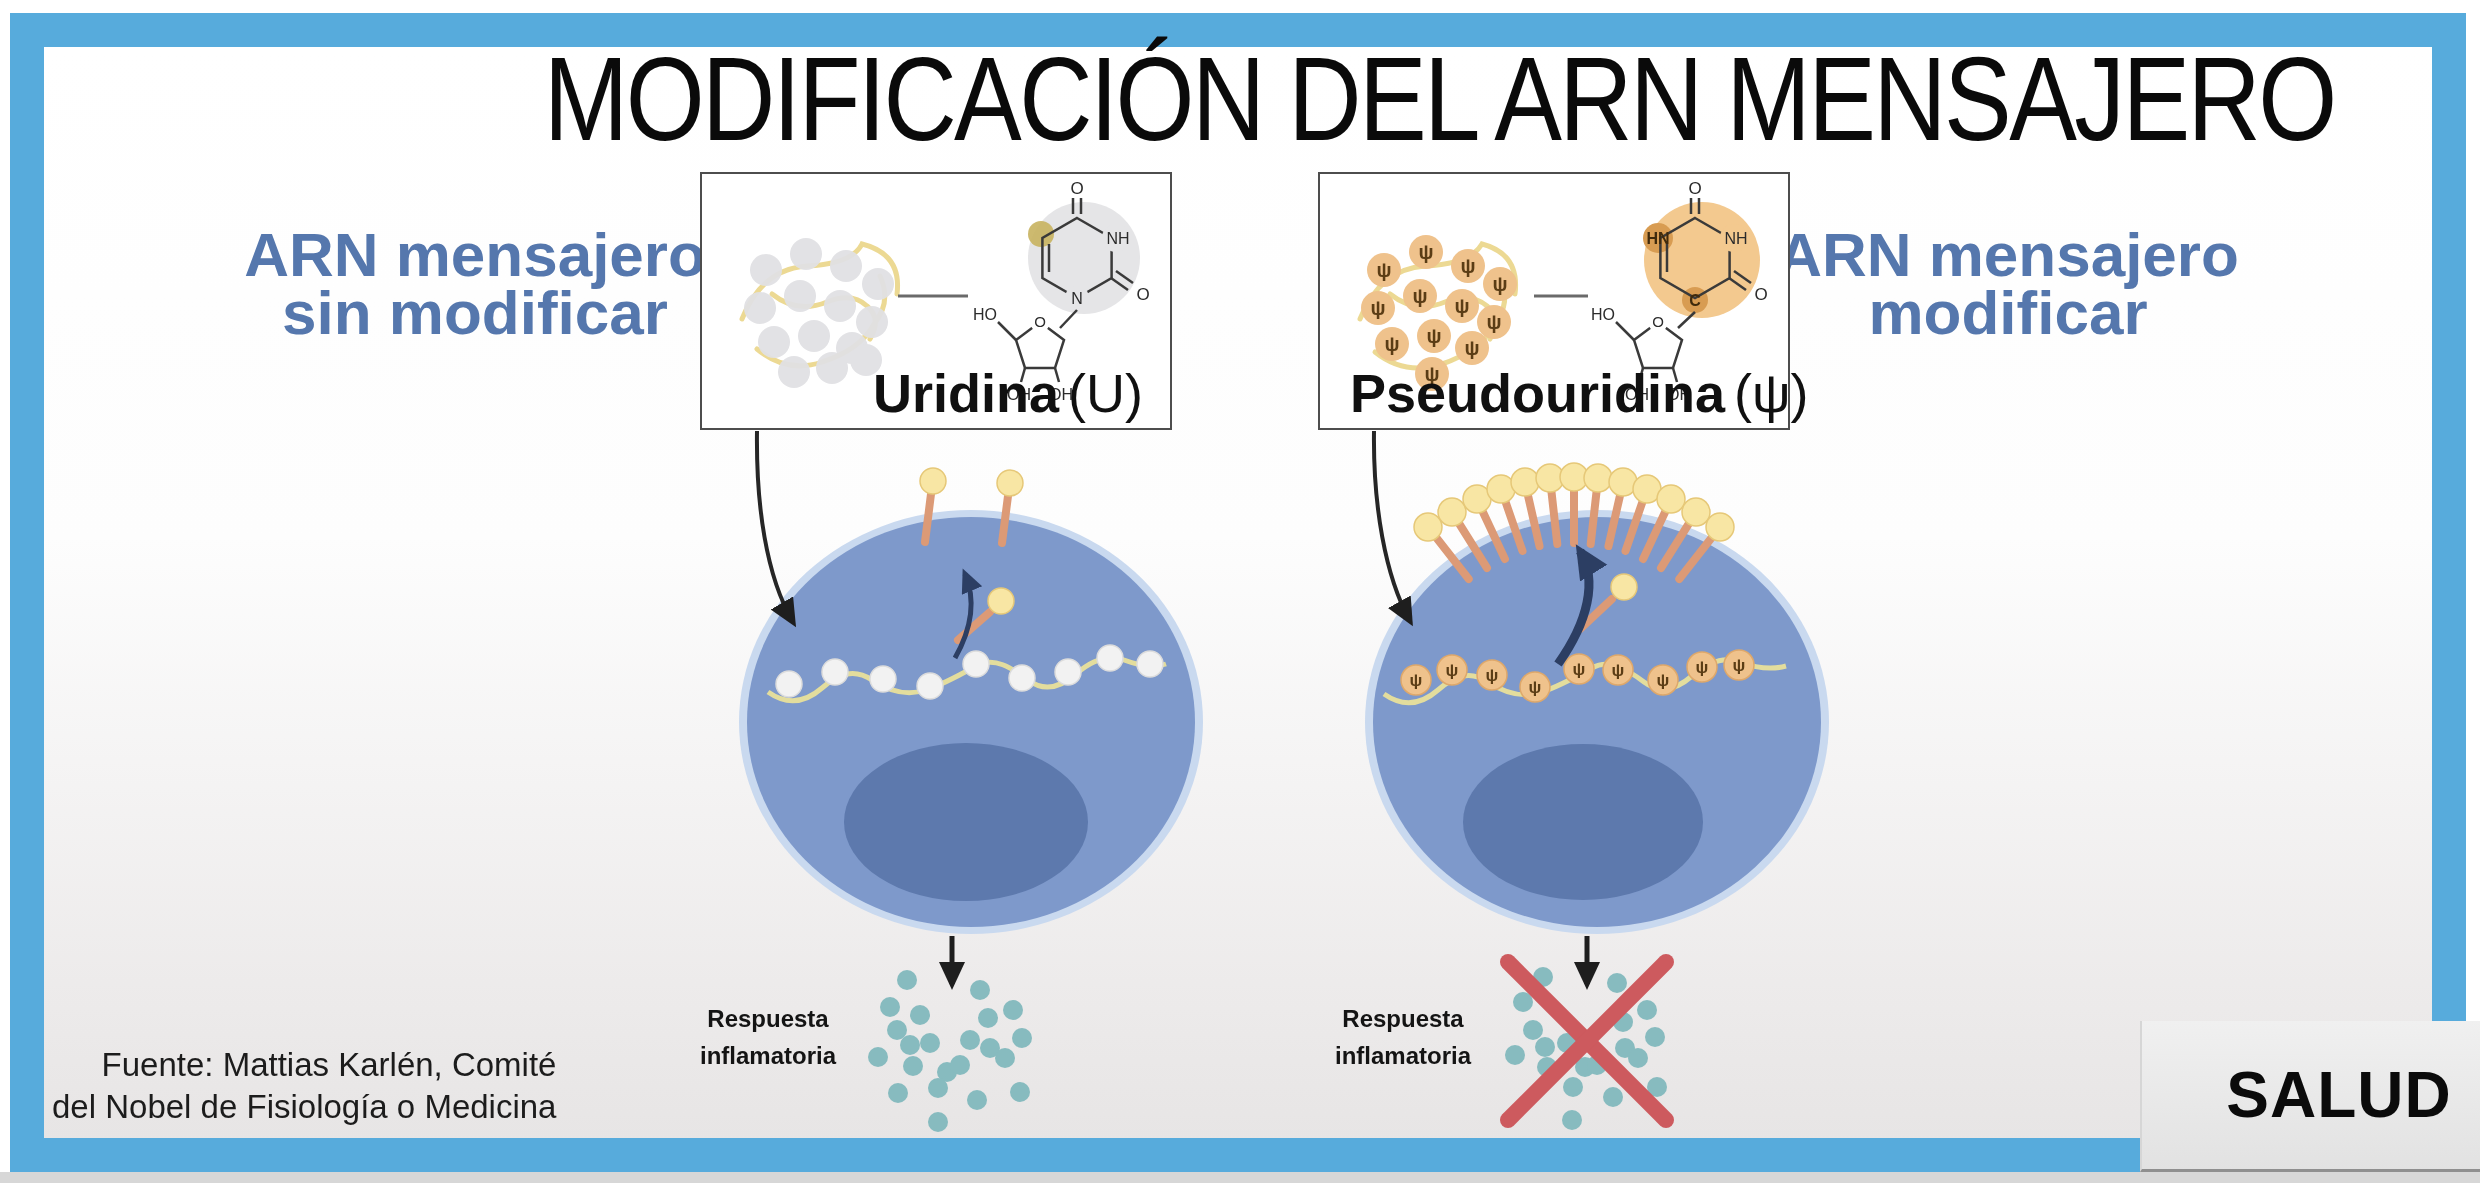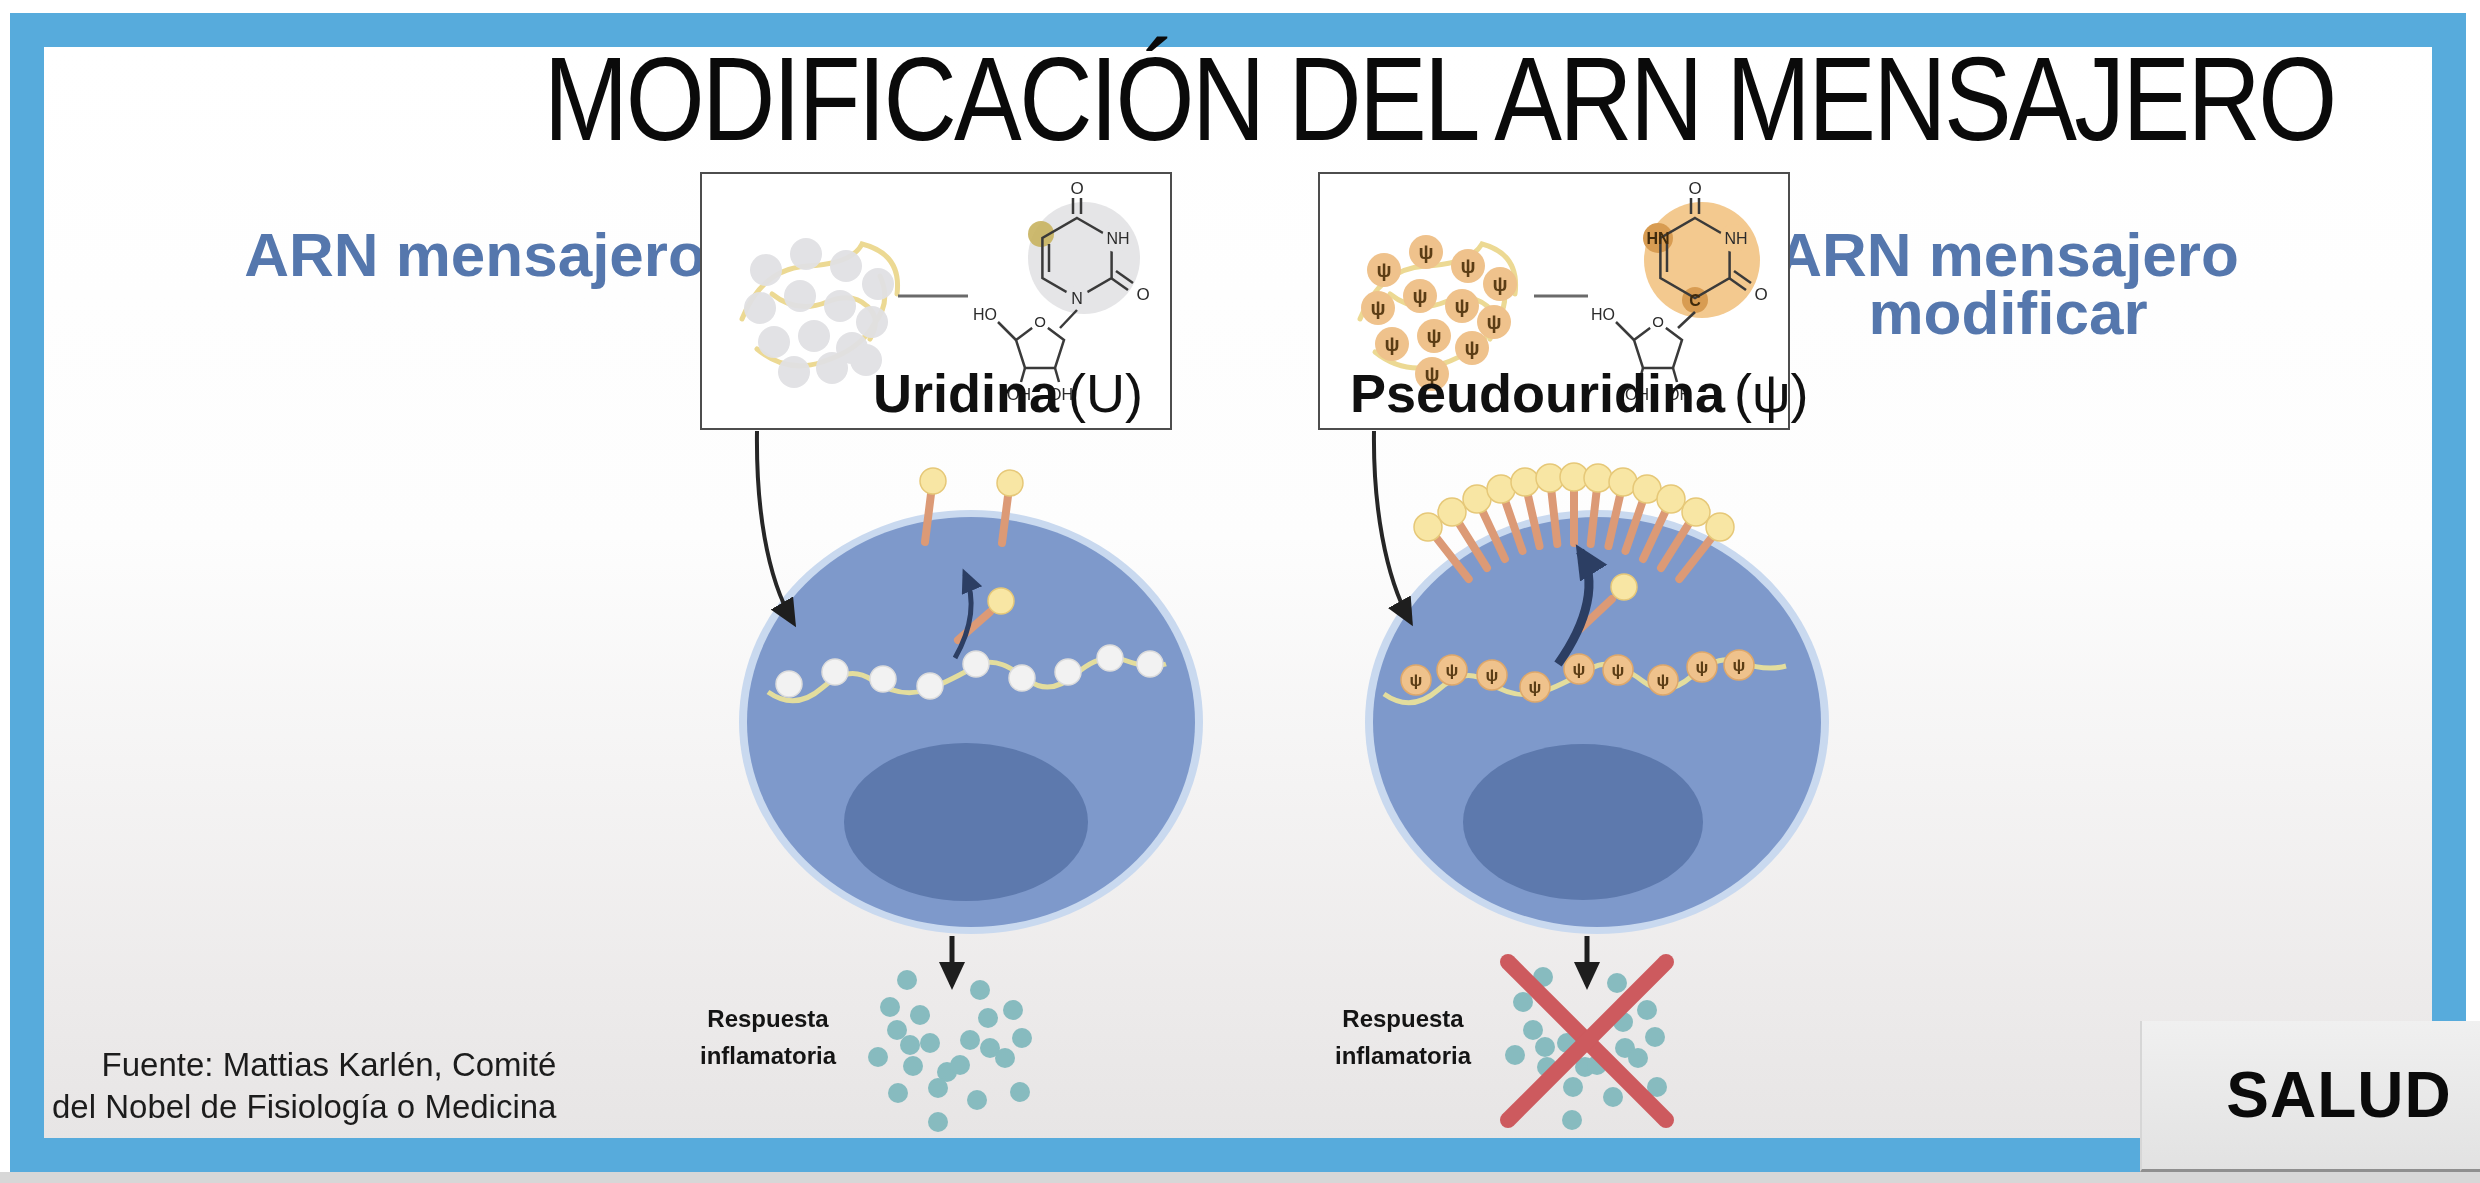--- a/index.html
+++ b/index.html
@@ -38,20 +38,21 @@
 
 <div class="stage">
 
   <div class="content-bg"></div>
   <div class="frame"></div>
 
   <div class="title"><span>MODIFICACIÓN DEL ARN MENSAJERO</span></div>
 
   <div class="side-label left">
     <div>ARN mensajero</div>
+    <div>sin modificar</div>
   </div>
   <div class="side-label right">
     <div>ARN mensajero</div>
     <div>modificar</div>
   </div>
 
   <div class="specbox" id="ubox">
     <svg width="468" height="254" viewBox="0 0 468 254">
       <g>
         <g fill="none" stroke="#ecd993" stroke-width="5" stroke-linecap="round">

